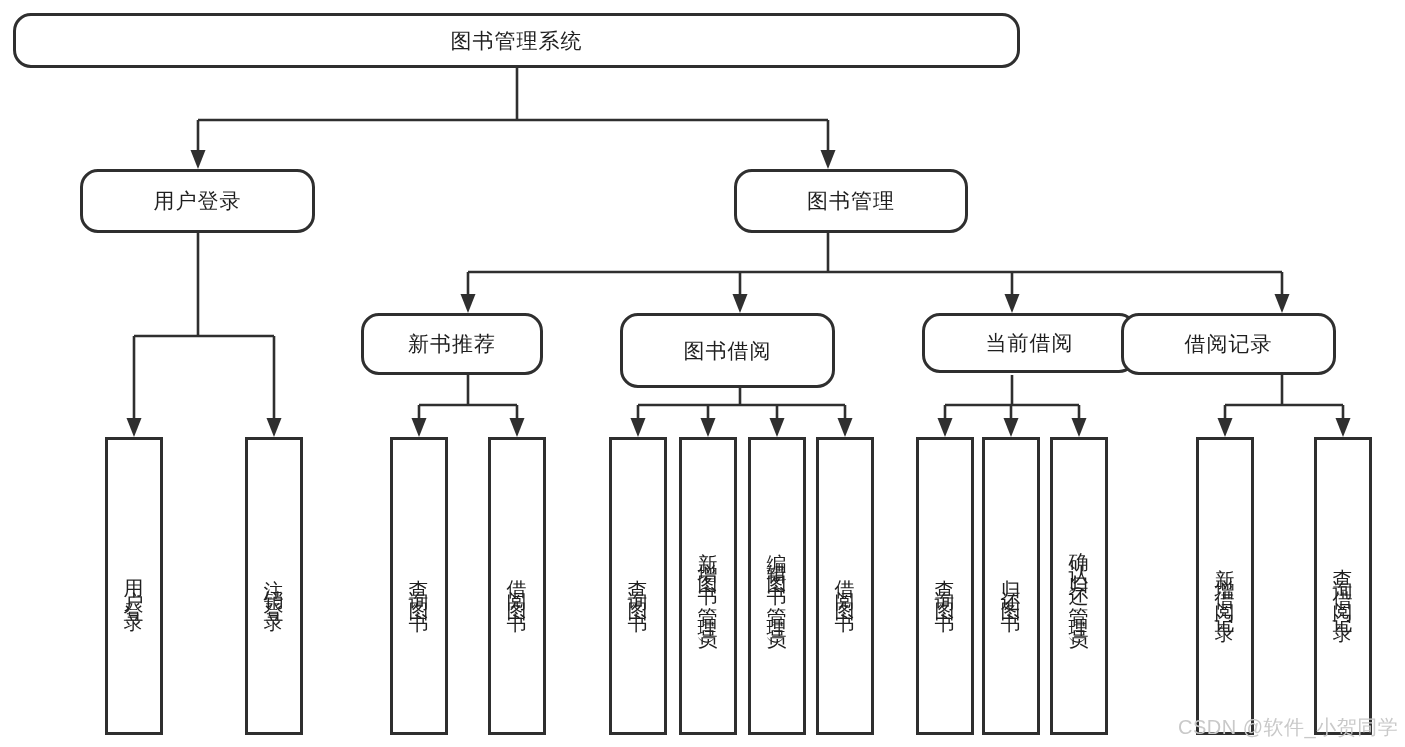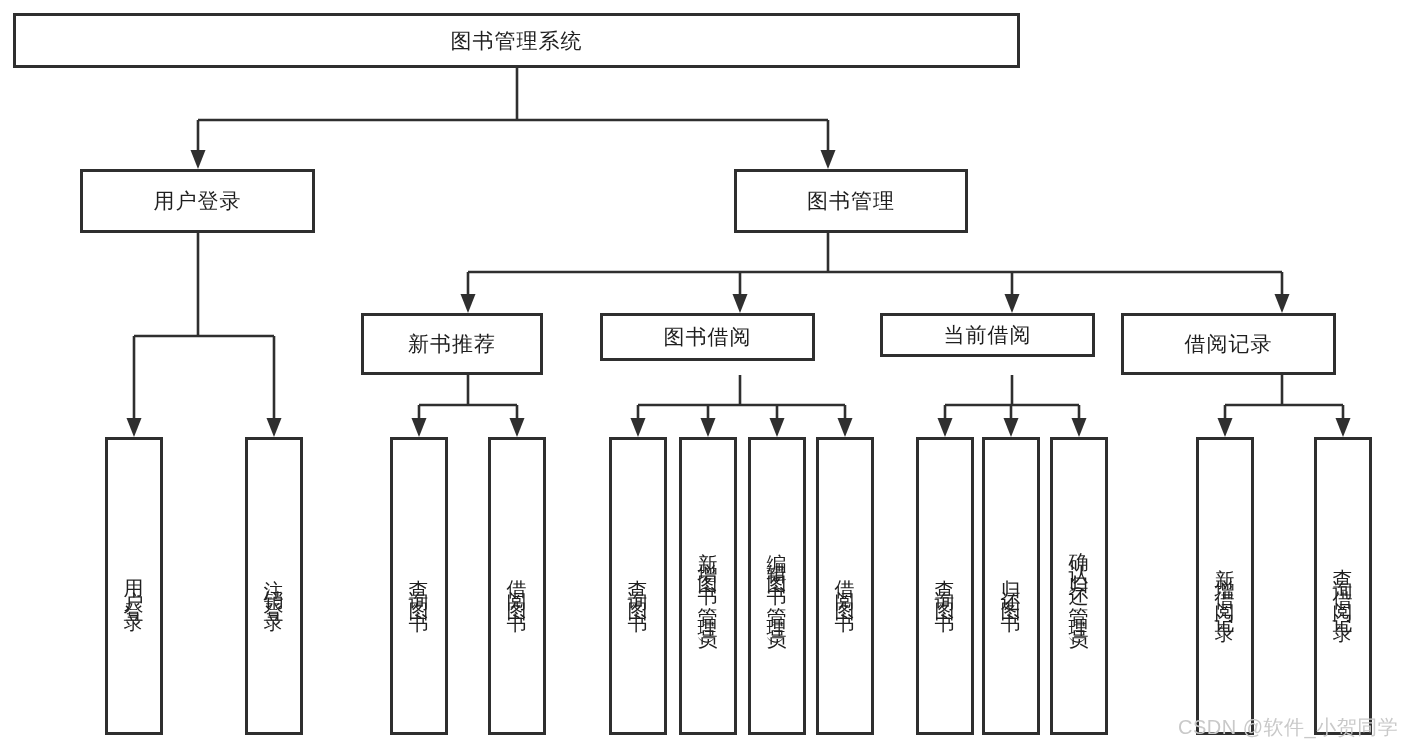--- a/index.html
+++ b/index.html
@@ -6,21 +6,21 @@
   .stage{
     position:relative;width:1405px;height:747px;background:#ffffff;overflow:hidden;
     font-family:"Liberation Sans","DejaVu Sans",sans-serif;
   }
   #connectors{position:absolute;left:0;top:0;z-index:1;}
   .box{
     position:absolute;box-sizing:border-box;background:#ffffff;
     border:3px solid #2f2f2f;color:#1f1f1f;z-index:2;
     display:flex;align-items:center;justify-content:center;text-align:center;
   }
-  .h{font-size:21px;letter-spacing:1px;}
+  .h{font-size:21px;letter-spacing:1px;border-radius:18px;}
   .v span{
     writing-mode:vertical-rl;text-orientation:mixed;
     font-size:20px;line-height:1;letter-spacing:11px;
   }
   .watermark{
     position:absolute;left:1178px;top:714px;width:226px;z-index:5;
     font-size:20px;color:#c9c9c9;letter-spacing:0.5px;white-space:nowrap;
   }
 </style>
 </head>
@@ -90,24 +90,24 @@
   <div class="box h" style="left:80px;top:169px;width:235px;height:64px">
     <span>用户登录</span>
   </div>
   <div class="box h" style="left:734px;top:169px;width:234px;height:64px">
     <span>图书管理</span>
   </div>
 
   <div class="box h" style="left:361px;top:313px;width:182px;height:62px">
     <span>新书推荐</span>
   </div>
-  <div class="box h" style="left:600px;top:313px;width:215px;height:48px">
+  <div class="box h" style="left:620px;top:313px;width:215px;height:75px">
     <span>图书借阅</span>
   </div>
-  <div class="box h" style="left:880px;top:313px;width:215px;height:44px">
+  <div class="box h" style="left:922px;top:313px;width:215px;height:60px">
     <span>当前借阅</span>
   </div>
   <div class="box h" style="left:1121px;top:313px;width:215px;height:62px">
     <span>借阅记录</span>
   </div>
 
   <div class="box v" style="left:105px;top:437px;width:58px;height:298px">
     <span>用户登录</span>
   </div>
   <div class="box v" style="left:245px;top:437px;width:58px;height:298px">

